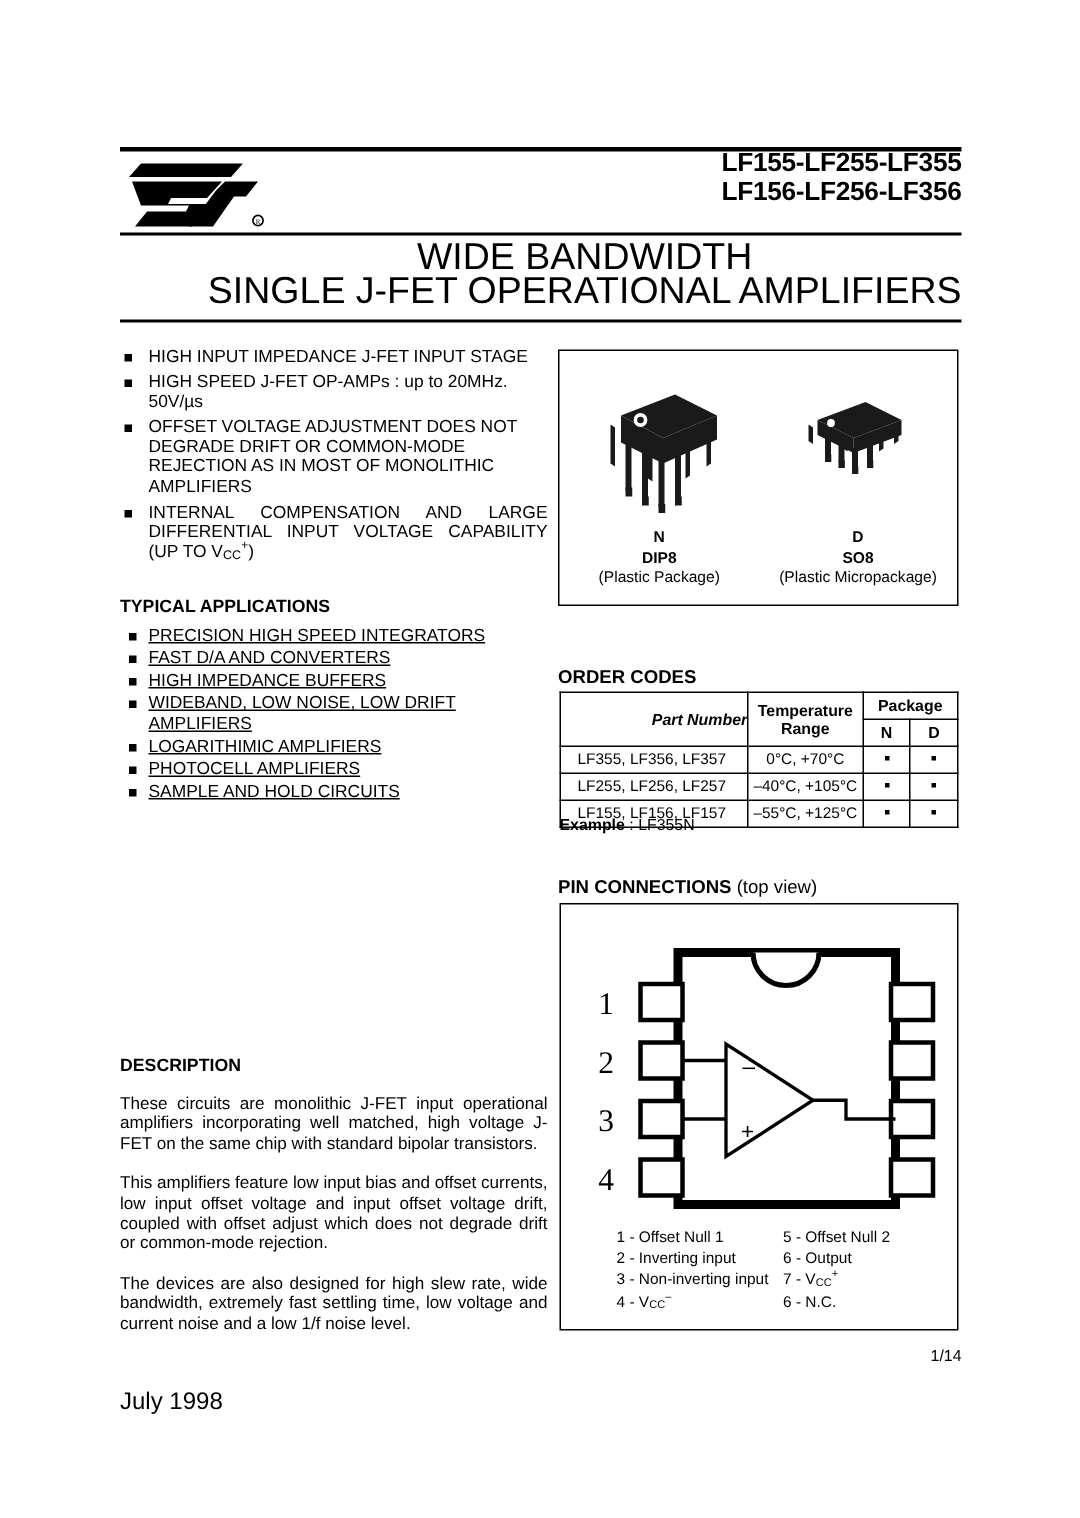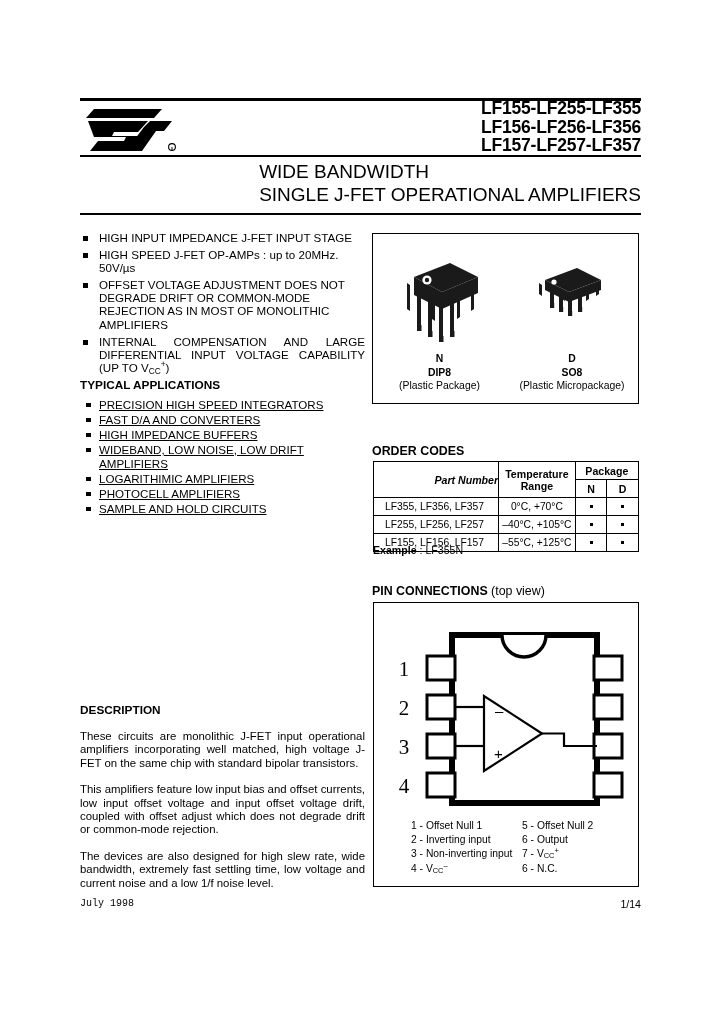--- a/index.html
+++ b/index.html
@@ -58,22 +58,22 @@
     font-weight: bold;
     font-size: 17.5px;
     line-height: 18.6px;
     letter-spacing: -0.2px;
   }
   .part-lines div { white-space: nowrap; margin-left: 24px; }
 
   .title-lines {
     position: absolute;
     right: 79px; top: 160px;
-    text-align: left;
-    font-size: 19px;
+    text-align: center;
+    font-size: 25px;
     line-height: 23px;
     letter-spacing: 0px;
     margin-left: 20px;
   }
   .title-lines div { white-space: nowrap; }
 
   
   #left-col {
     position: absolute;
     left: 80px; top: 231px;
@@ -100,21 +100,21 @@
     background: #000;
   }
   li.justify { text-align: justify; }
 
   .sec-head {
     font-weight: bold;
     font-size: 11.8px;
     margin: 0 0 6px 0;
   }
 
-  #apps-block { margin-top: 3px; }
+  #apps-block { margin-top: 23px; }
   ul.apps {
     list-style: none;
     margin: 0; padding: 0; text-decoration: underline;
   }
   ul.apps > li {
     position: relative;
     padding-left: 19px;
     margin-bottom: 1px;
     font-size: 11.6px;
     line-height: 14px;
@@ -233,23 +233,22 @@
   #legend-left { left: 37px; top: 216px; }
   #legend-right { left: 148px; top: 216px; }
   .pin-legend div { white-space: nowrap; }
 
   sup.ss { font-size: 0.72em; vertical-align: super; line-height: 0; }
   sub.sb { font-size: 0.72em; vertical-align: -0.18em; line-height: 0; }
 
   
   #footer-date {
     position: absolute;
-    left: 80px; top: 898px;
-    font-size: 10px;
-    font-family: Liberation Mono, monospace;
+    left: 80px; top: 926px;
+    font-size: 16px;
   }
   #footer-page {
     position: absolute;
     right: 79px; top: 898px;
     font-size: 10.6px;
   }
 </style>
 </head>
 <body>
 
@@ -263,21 +262,20 @@
       <path d="M4 18 L64 18 L54 29 L30 29 L28 33 L60 33 L44 48 L6 48 L14 38 L40 38 L42 34 L10 34 Z" fill="#000"></path>
       <path d="M66 18 L88 18 L80 28 L72 28 L58 48 L42 48 L60 24 Z" fill="#000"></path>
       <circle cx="88" cy="44" r="3.4" fill="none" stroke="#000" stroke-width="1.1"></circle>
       <text x="88" y="46.6" font-family="'Liberation Serif',serif" font-size="4.6" text-anchor="middle" fill="#000">R</text>
     </svg>
   </div>
 
   <div class="part-lines">
     <div>LF155-LF255-LF355</div>
     <div>LF156-LF256-LF356</div>
-    <div>LF157-LF257-LF357</div>
   </div>
 
   <div class="hdr-rule-mid"></div>
 
   <div class="title-lines">
     <div>WIDE BANDWIDTH</div>
     <div>SINGLE J-FET OPERATIONAL AMPLIFIERS</div>
   </div>
 
   <div class="hdr-rule-bot"></div>

